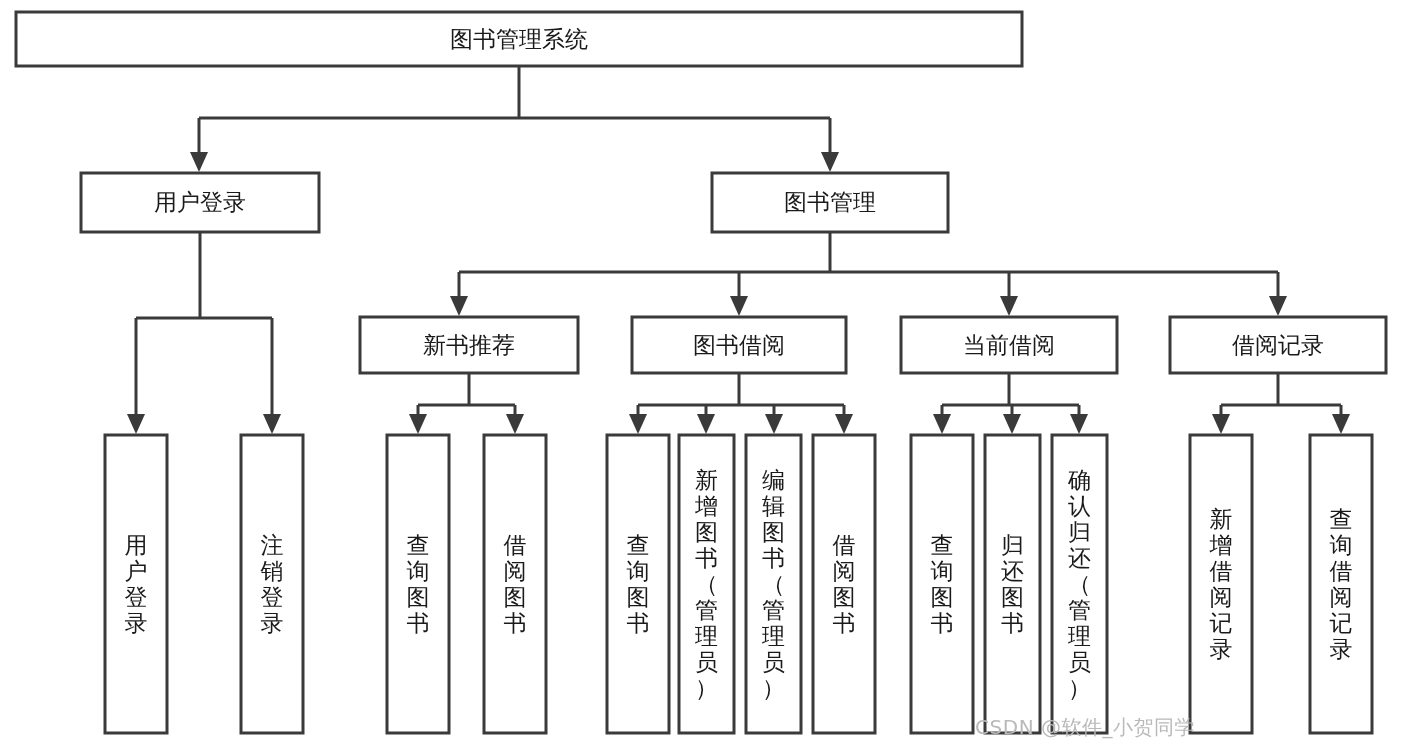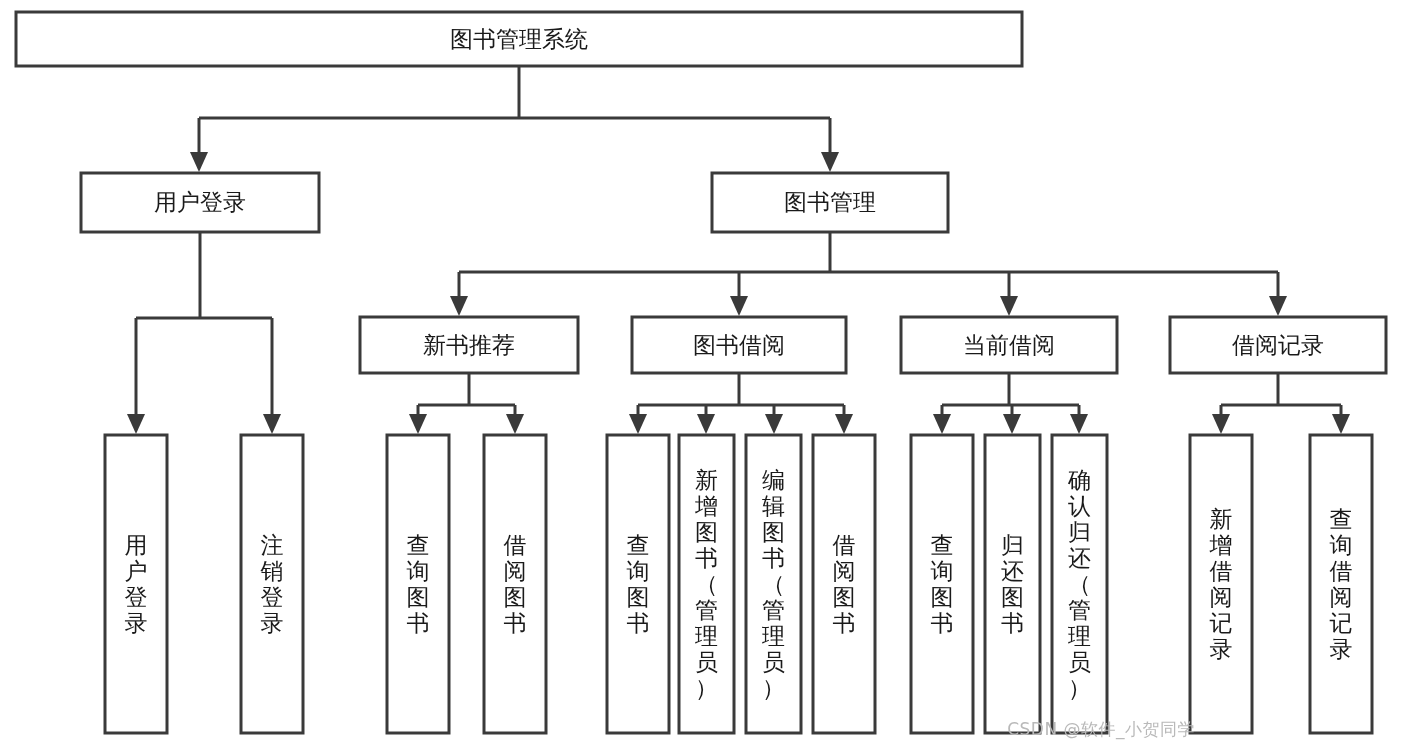--- a/index.html
+++ b/index.html
@@ -59,21 +59,21 @@
     fill: #1a1a1a;
     font-family: "DejaVu Sans", "Liberation Sans", sans-serif;
     font-size: 23px;
     text-anchor: middle;
   }
   .watermark-text {
     position: absolute;
     right: 8px;
     bottom: 6px;
     font-family: "DejaVu Sans", "Liberation Sans", sans-serif;
-    font-size: 17px;
+    font-size: 20px;
     color: #b9b9b9;
     white-space: nowrap;
     letter-spacing: 0.5px;
     user-select: none;
   }
 </style>
 </head>
 <body>
 
 <div id="diagram-root">

